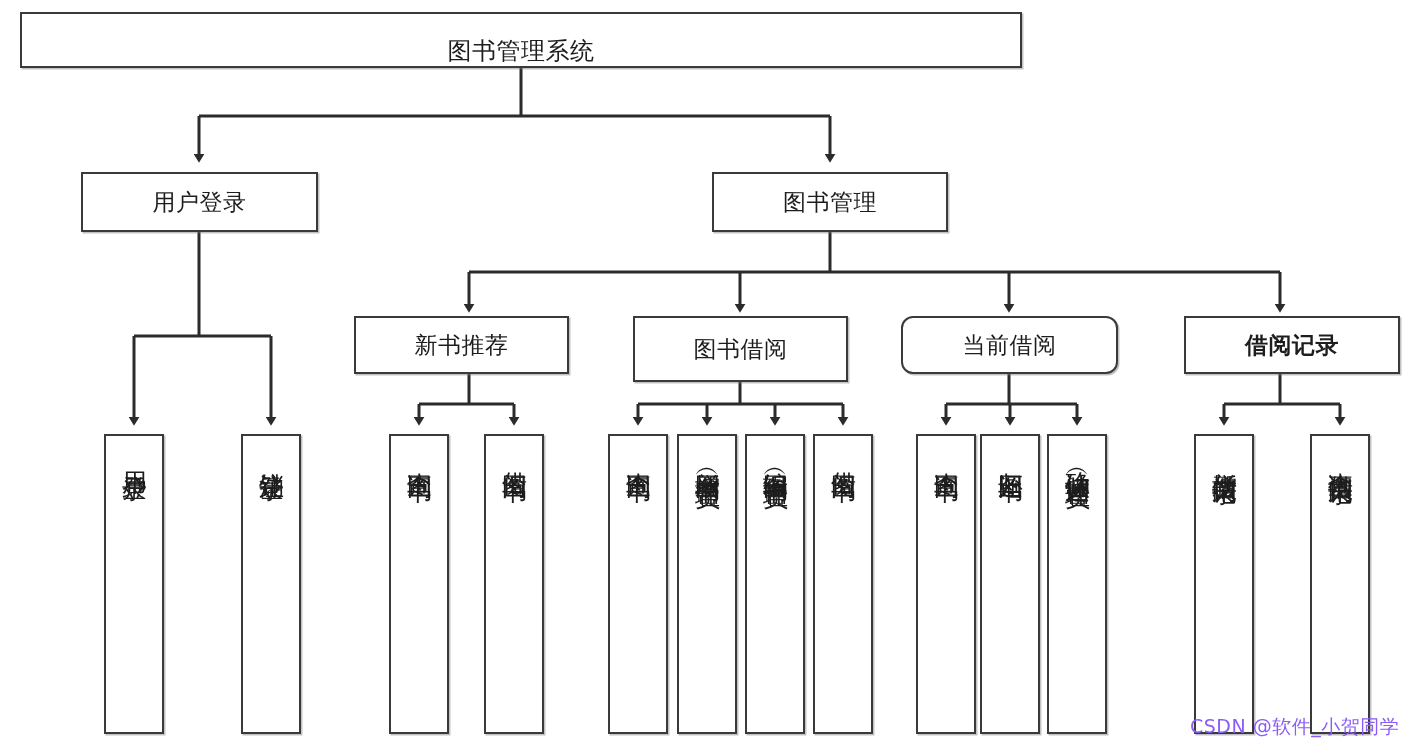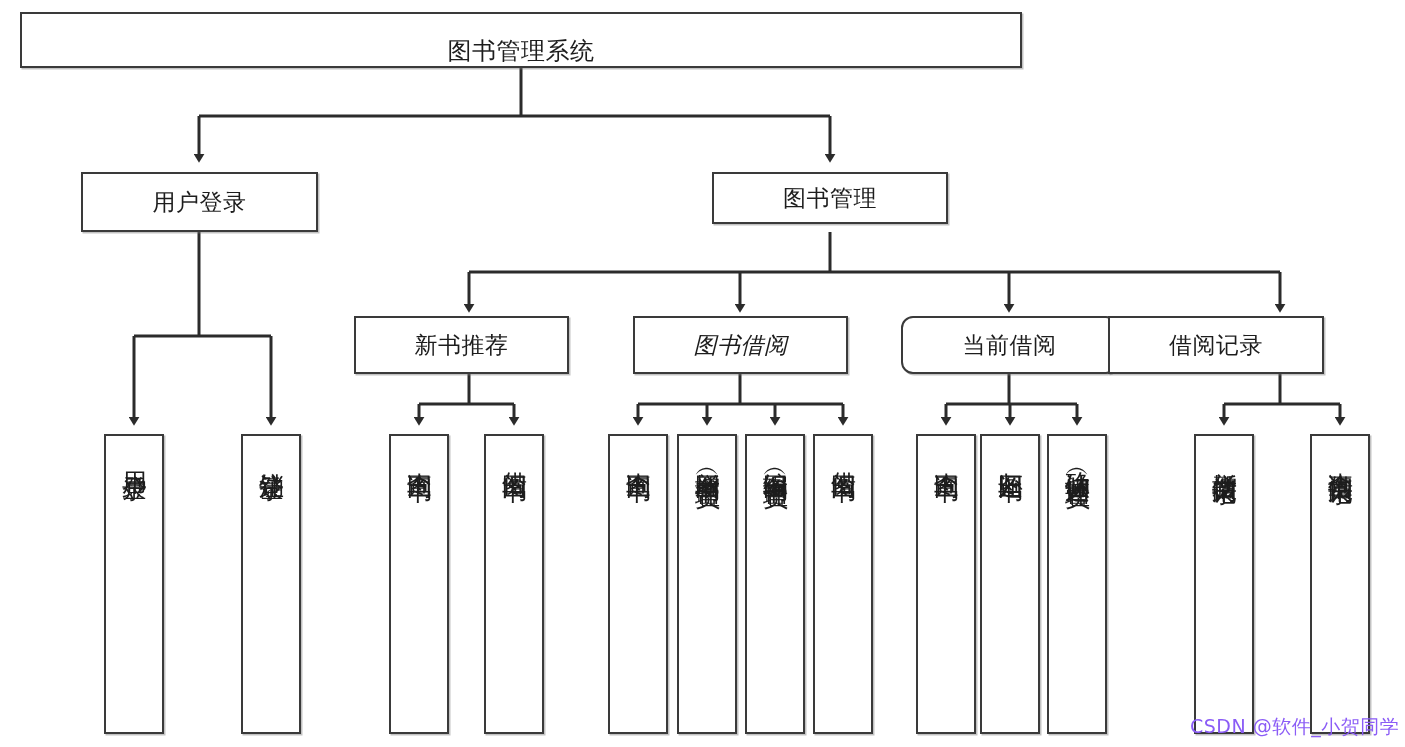--- a/index.html
+++ b/index.html
@@ -125,34 +125,34 @@
     </g>
   </svg>
 
   <div class="node h root" style="left:20px; top:12px; width:1002px; height:56px;align-items:flex-end;">
     <span class="label">图书管理系统</span>
   </div>
 
   <div class="node h" style="left:81px; top:172px; width:237px; height:60px;">
     <span class="label">用户登录</span>
   </div>
-  <div class="node h" style="left:712px; top:172px; width:236px; height:52px;">
+  <div class="node h" style="left:712px; top:172px; width:236px; height:60px;">
     <span class="label">图书管理</span>
   </div>
 
   <div class="node h" style="left:354px; top:316px; width:215px; height:58px;align-items:center;">
     <span class="label">新书推荐</span>
   </div>
-  <div class="node h" style="left:633px; top:316px; width:215px; height:58px;font-style:italic;">
+  <div class="node h" style="left:633px; top:316px; width:215px; height:66px;">
     <span class="label">图书借阅</span>
   </div>
   <div class="node h" style="left:901px; top:316px; width:217px; height:58px;border-radius:12px;">
     <span class="label">当前借阅</span>
   </div>
-  <div class="node h" style="left:1108px; top:316px; width:216px; height:58px;">
+  <div class="node h" style="left:1184px; top:316px; width:216px; height:58px;font-weight:bold;">
     <span class="label">借阅记录</span>
   </div>
 
   <div class="node v" style="left:104px; top:434px; width:60px; height:300px;">
     <span class="label">用户登录</span>
   </div>
   <div class="node v" style="left:241px; top:434px; width:60px; height:300px;">
     <span class="label">注销登录</span>
   </div>
 

